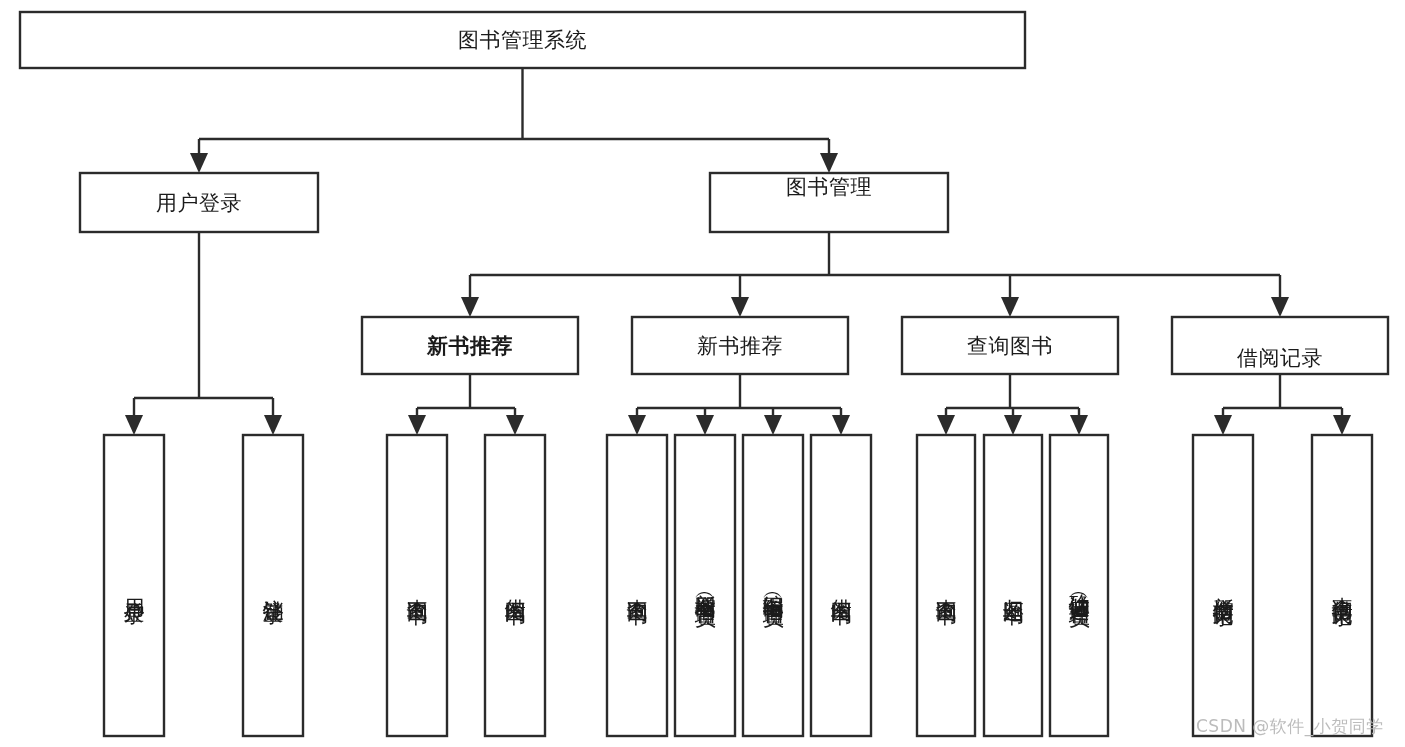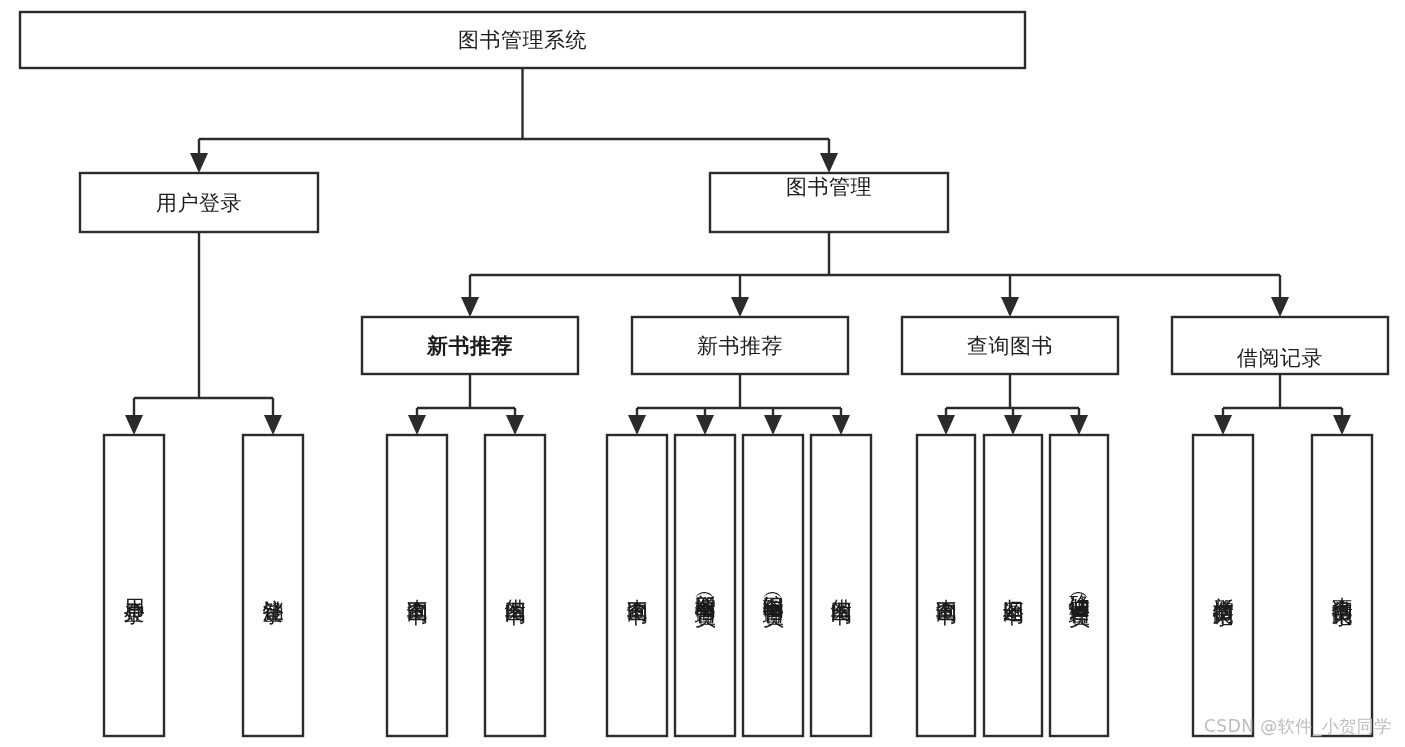--- a/index.html
+++ b/index.html
@@ -203,14 +203,14 @@
       <div class="node-label-v" style="left: 1050px; top: 435px; width: 58px; height: 301px;">
         <span class="vtext">确认归还（管理员）</span>
       </div>
       <div class="node-label-v" style="left: 1193px; top: 435px; width: 60px; height: 301px;">
         <span class="vtext">新增借阅记录</span>
       </div>
       <div class="node-label-v" style="left: 1312px; top: 435px; width: 60px; height: 301px;">
         <span class="vtext">查询借阅记录</span>
       </div>
     </div>
-  <div class="watermark" style="left: 1196px; top: 715px; padding-left: 8px;">CSDN @软件_小贺同学</div>
+  <div class="watermark" style="left: 1196px; top: 715px;">CSDN @软件_小贺同学</div>
 </div>
 
 </body></html>

